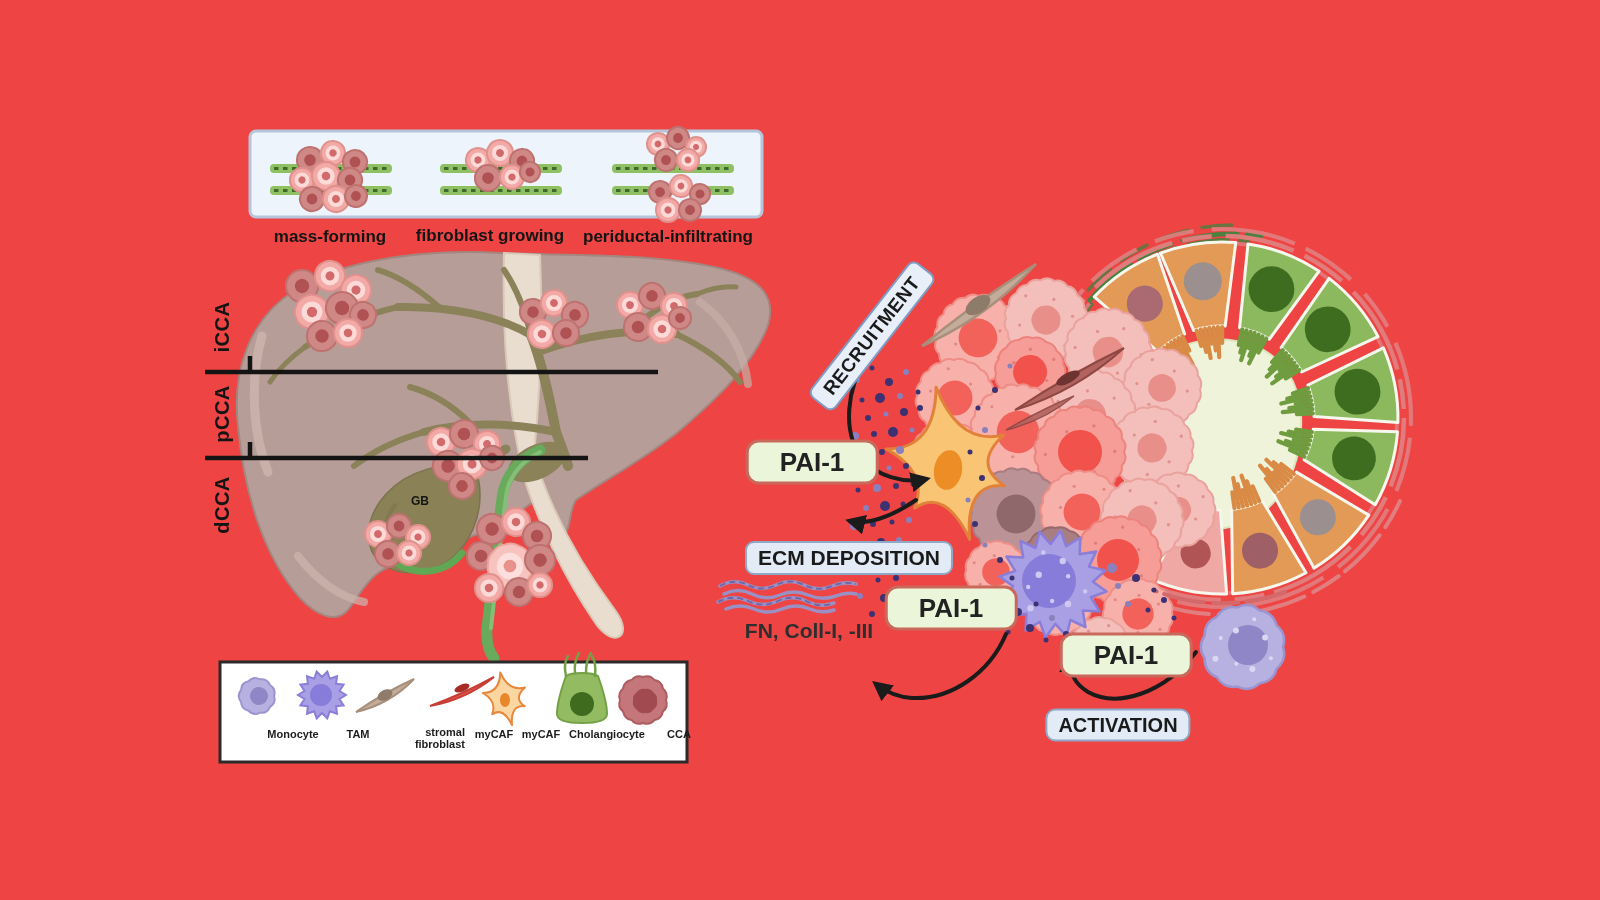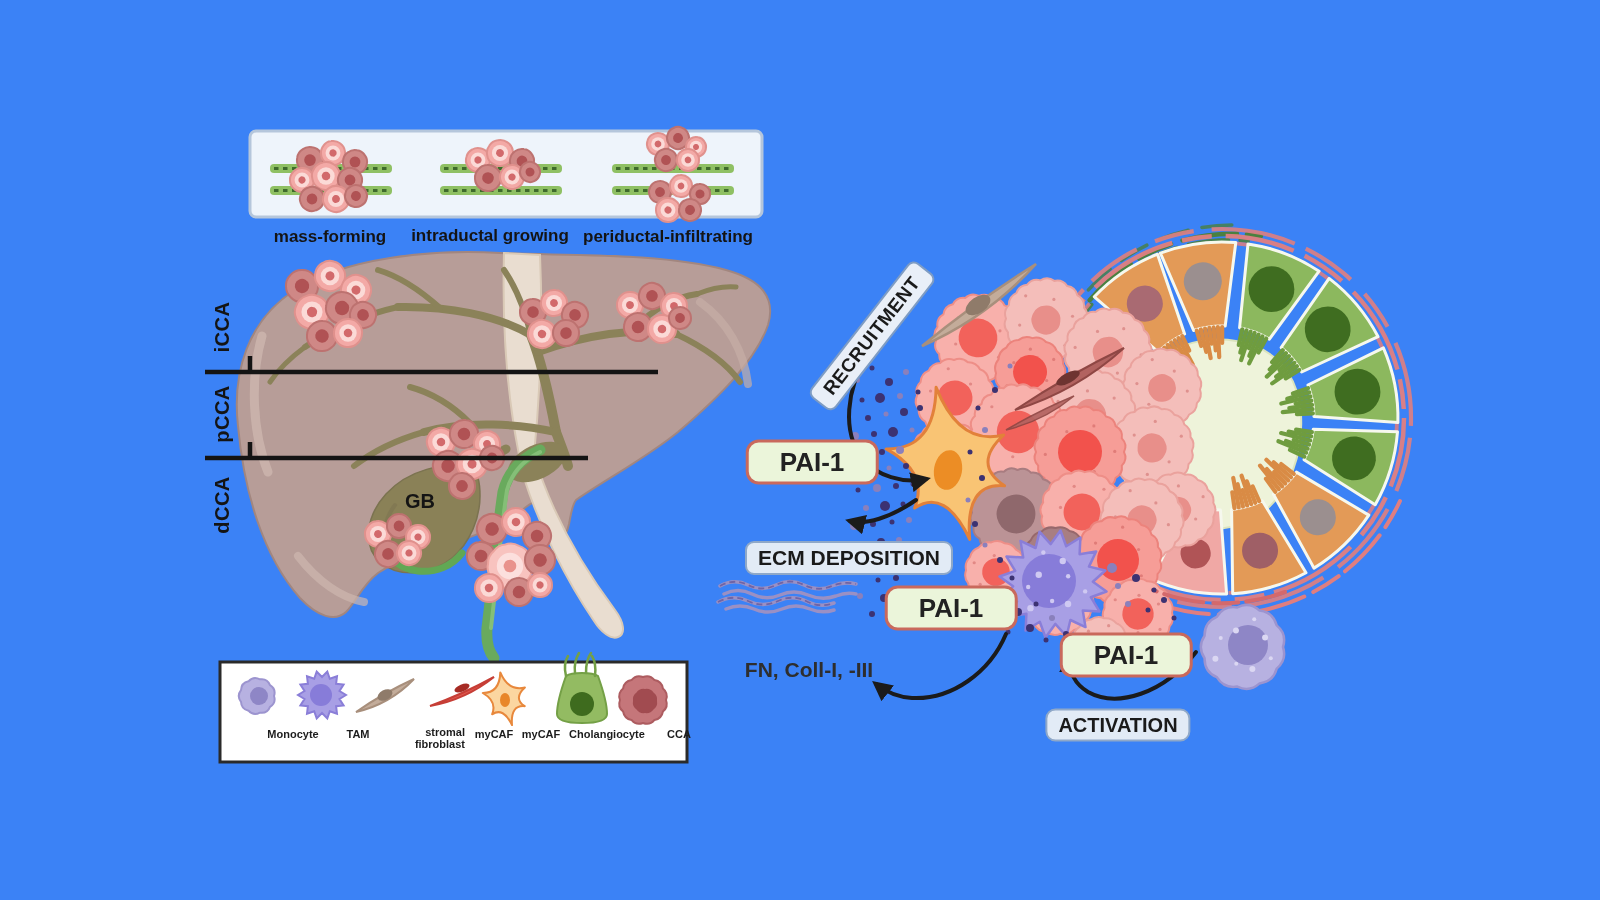--- a/index.html
+++ b/index.html
@@ -1,31 +1,31 @@
 <!DOCTYPE html>
 <html><head>
 <meta charset="utf-8">
 <style>
   html,body{margin:0;padding:0;background:#fff;}
-  .canvas{position:relative;width:1600px;height:900px;background:#3b82f6;overflow:hidden;
+  .canvas{position:relative;width:1600px;height:900px;background:#ef4444;overflow:hidden;
           font-family:"Liberation Sans", sans-serif;}
   svg.art{position:absolute;left:0;top:0;}
   .lbl{position:absolute;transform:translate(-50%,-50%);color:#141414;font-weight:700;white-space:nowrap;}
   .panel-label{font-size:17px;}
   .region-label{font-size:20px;transform:translate(-50%,-50%) rotate(-90deg);letter-spacing:.5px;}
-  .gb-label{font-size:20px;}
+  .gb-label{font-size:12px;}
   .legend-label{position:absolute;transform:translateX(-50%);font-weight:700;font-size:11px;
                 color:#1c1c1c;text-align:right;line-height:1.06;margin-left:36px;}
   .legend-label.wrap{white-space:normal;width:86px;}
   .box{position:absolute;transform:translate(-50%,-50%);font-weight:700;color:#222;text-align:center;}
   .pai{background:#ebf5da;border:3px solid #c9695c;border-radius:13px;font-size:26px;padding:4px 31px;}
   .info{background:#e2ebf6;border:2.5px solid #8fa8c8;border-radius:9px;font-size:21px;padding:3px 11px;color:#1a1a1a;}
   .recruit{transform:translate(-50%,-50%) rotate(-52deg);background:#e9eff8;border:2.5px solid #7e9cc4;
            border-radius:8px;font-size:19px;padding:3px 12px;letter-spacing:.5px;color:#1a1a1a;}
-  .ecm-mol{position:absolute;transform:translate(-50%,-50%);font-size:21px;font-weight:700;color:#2e2e2e;white-space:nowrap;margin-top:39px;}
+  .ecm-mol{position:absolute;transform:translate(-50%,-50%);font-size:21px;font-weight:700;color:#2e2e2e;white-space:nowrap;}
 </style>
 </head>
 <body>
 
 <div class="canvas">
 
   <svg class="art" id="artsvg" width="1600" height="900" viewBox="0 0 1600 900">
     <defs>
       <marker id="ah" viewBox="0 0 10 10" refX="7.5" refY="5" markerWidth="5" markerHeight="5" orient="auto">
         <path d="M0,0 L10,5 L0,10 Z" fill="#1b1b1b"></path>
@@ -671,21 +671,21 @@
       <g stroke="#1b1b1b" stroke-width="4" fill="none" stroke-linecap="round">
         <path d="M 868,352 C 846,390 842,432 862,458 C 876,476 904,484 926,479" marker-end="url(#ah)"></path>
         <path d="M 916,500 C 890,518 866,525 850,521" marker-end="url(#ah)"></path>
         <path d="M 1006,634 C 990,672 952,700 912,698 C 897,697 886,692 876,684" marker-end="url(#ah)"></path>
         <path d="M 1196,652 C 1164,694 1117,708 1088,692 C 1075,684 1069,672 1070,658" marker-end="url(#ah)"></path>
       </g>
     </g>
   </svg>
 
   <div class="lbl panel-label" style="left:330px;top:237px;">mass-forming</div>
-  <div class="lbl panel-label" style="left:490px;top:236px;">intraductal growing</div>
+  <div class="lbl panel-label" style="left:490px;top:236px;">fibroblast growing</div>
   <div class="lbl panel-label" style="left:668px;top:237px;">periductal-infiltrating</div>
 
   <div class="lbl region-label" style="left:222px;top:327px;">iCCA</div>
   <div class="lbl region-label" style="left:222px;top:414px;">pCCA</div>
   <div class="lbl region-label" style="left:222px;top:505px;">dCCA</div>
 
   <div class="lbl gb-label" style="left:420px;top:501px;">GB</div>
 
   <div class="legend-label" style="left:257px;top:729px;">Monocyte</div>
   <div class="legend-label" style="left:322px;top:729px;">TAM</div>

